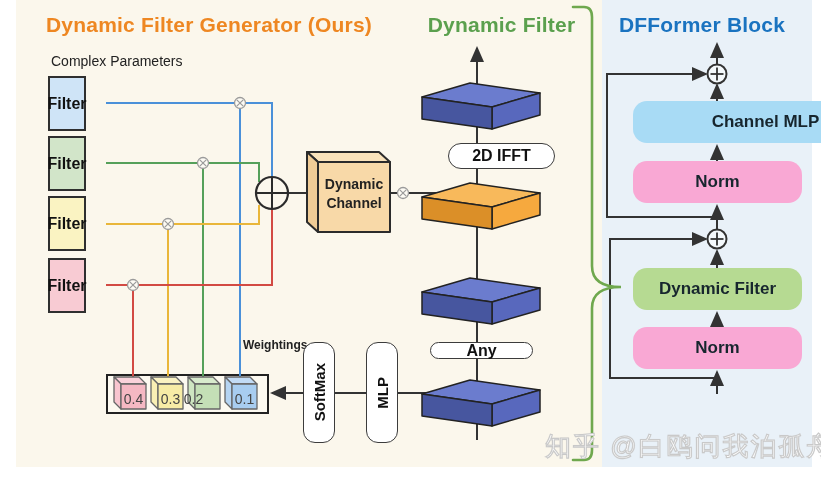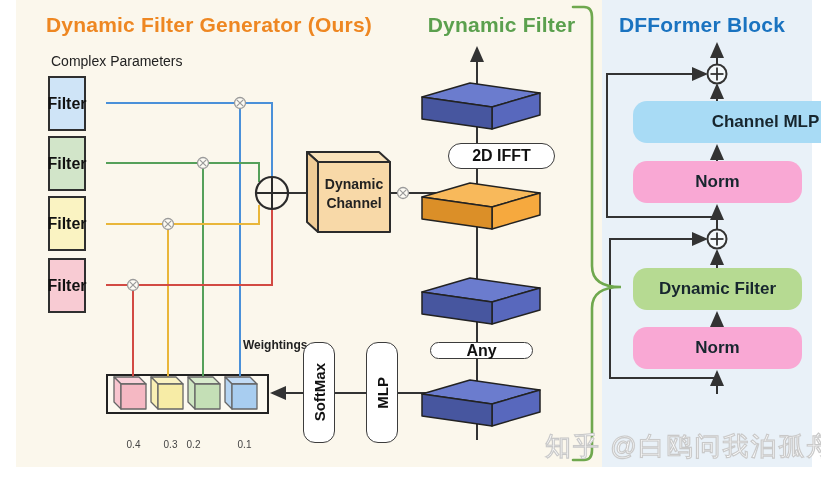--- a/index.html
+++ b/index.html
@@ -21,21 +21,21 @@
   #dynfilters-text{left:318px;top:175px;width:72px;text-align:center;font-size:14px;
                    font-weight:600;color:#222;line-height:19px;}
   .vpill{width:32px;height:101px;top:342px;background:#ffffff;border:1.6px solid #3c3c3c;border-radius:12px;
          display:flex;align-items:center;justify-content:center;box-sizing:border-box;}
   .vpill span{writing-mode:vertical-rl;transform:rotate(180deg);font-weight:700;font-size:15px;color:#111;}
   .hpill{background:#ffffff;border:1.6px solid #3c3c3c;border-radius:13px;display:flex;align-items:center;
          justify-content:center;font-weight:700;font-size:16px;color:#111;box-sizing:border-box;}
   .dffbox{left:633px;width:169px;height:42px;border-radius:14px;display:flex;align-items:center;
           justify-content:center;font-weight:700;font-size:17px;color:#17262e;}
   .b-cmlp{background:#a8dbf5;padding-left:48px;} .b-norm{background:#f9a8d4;} .b-dyn{background:#b6da92;} .b-input{background:#eeeeec;}
-  .cubeval{width:25px;text-align:center;font-size:10px;color:#444;font-weight:500;margin-top:48px;}
+  .cubeval{width:25px;text-align:center;font-size:14px;color:#444;font-weight:500;}
   #watermark{left:545px;top:429px;font-size:26px;letter-spacing:2px;color:rgba(255,255,255,0.92);
              -webkit-text-stroke:1.1px #c9c9c9;text-shadow:0 0 1px #cccccc;white-space:nowrap;}
 </style>
 </head>
 <body>
 
 <div id="stage">
   <div id="cream" class="abs"></div>
   <div id="bluepanel" class="abs"></div>
 

